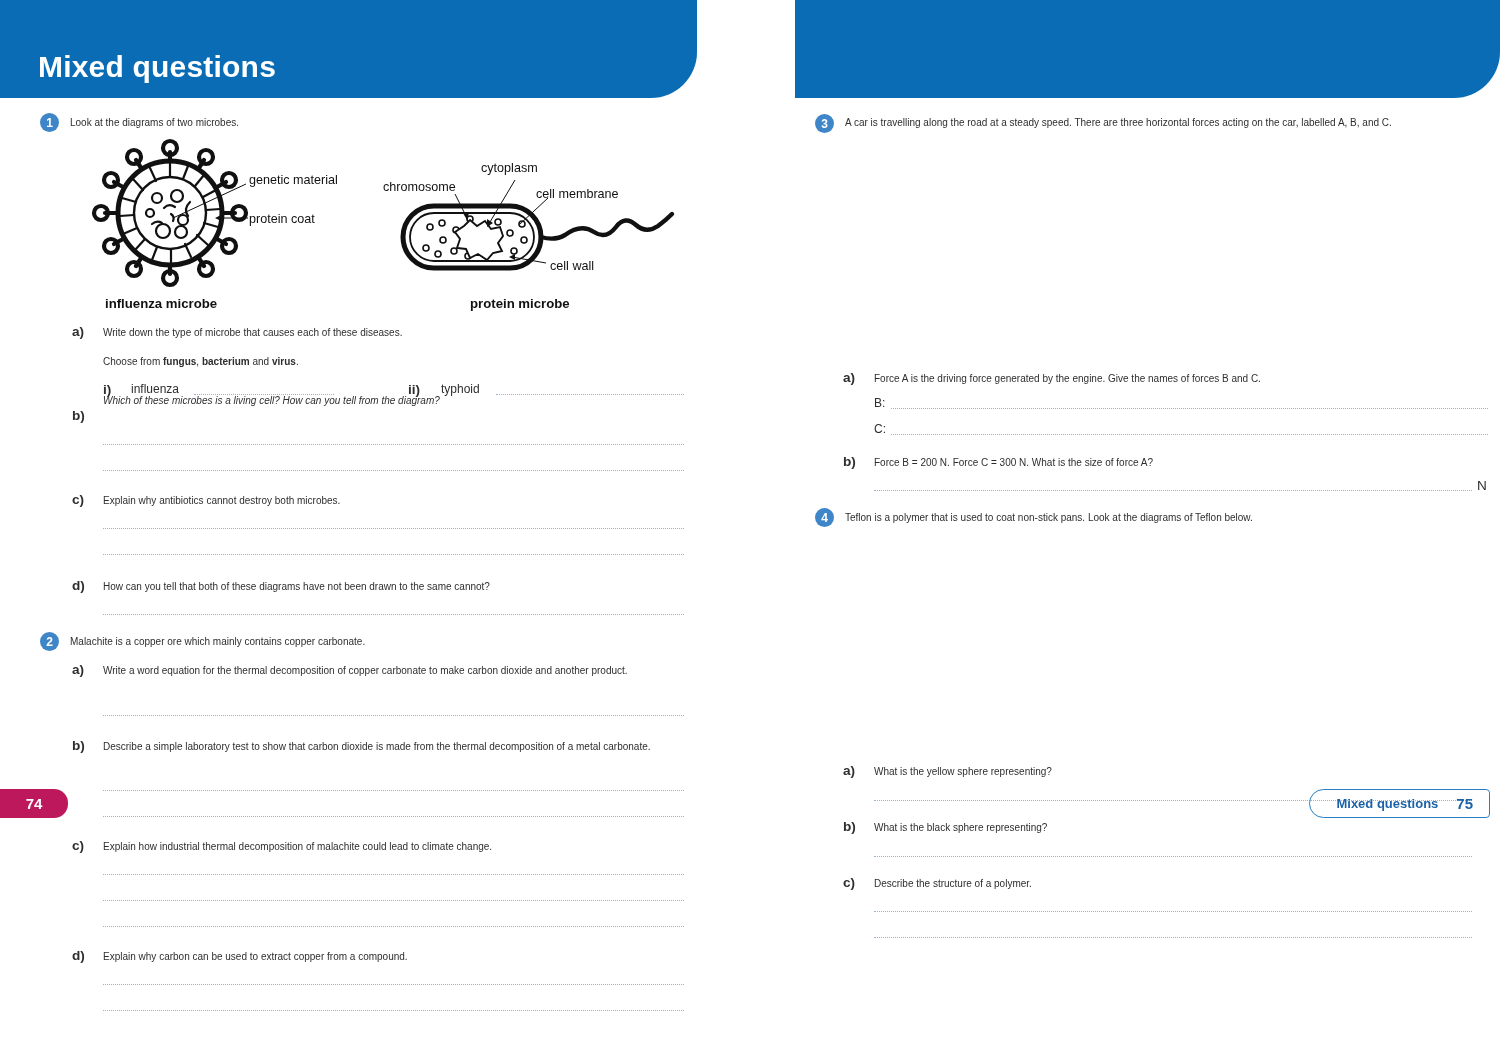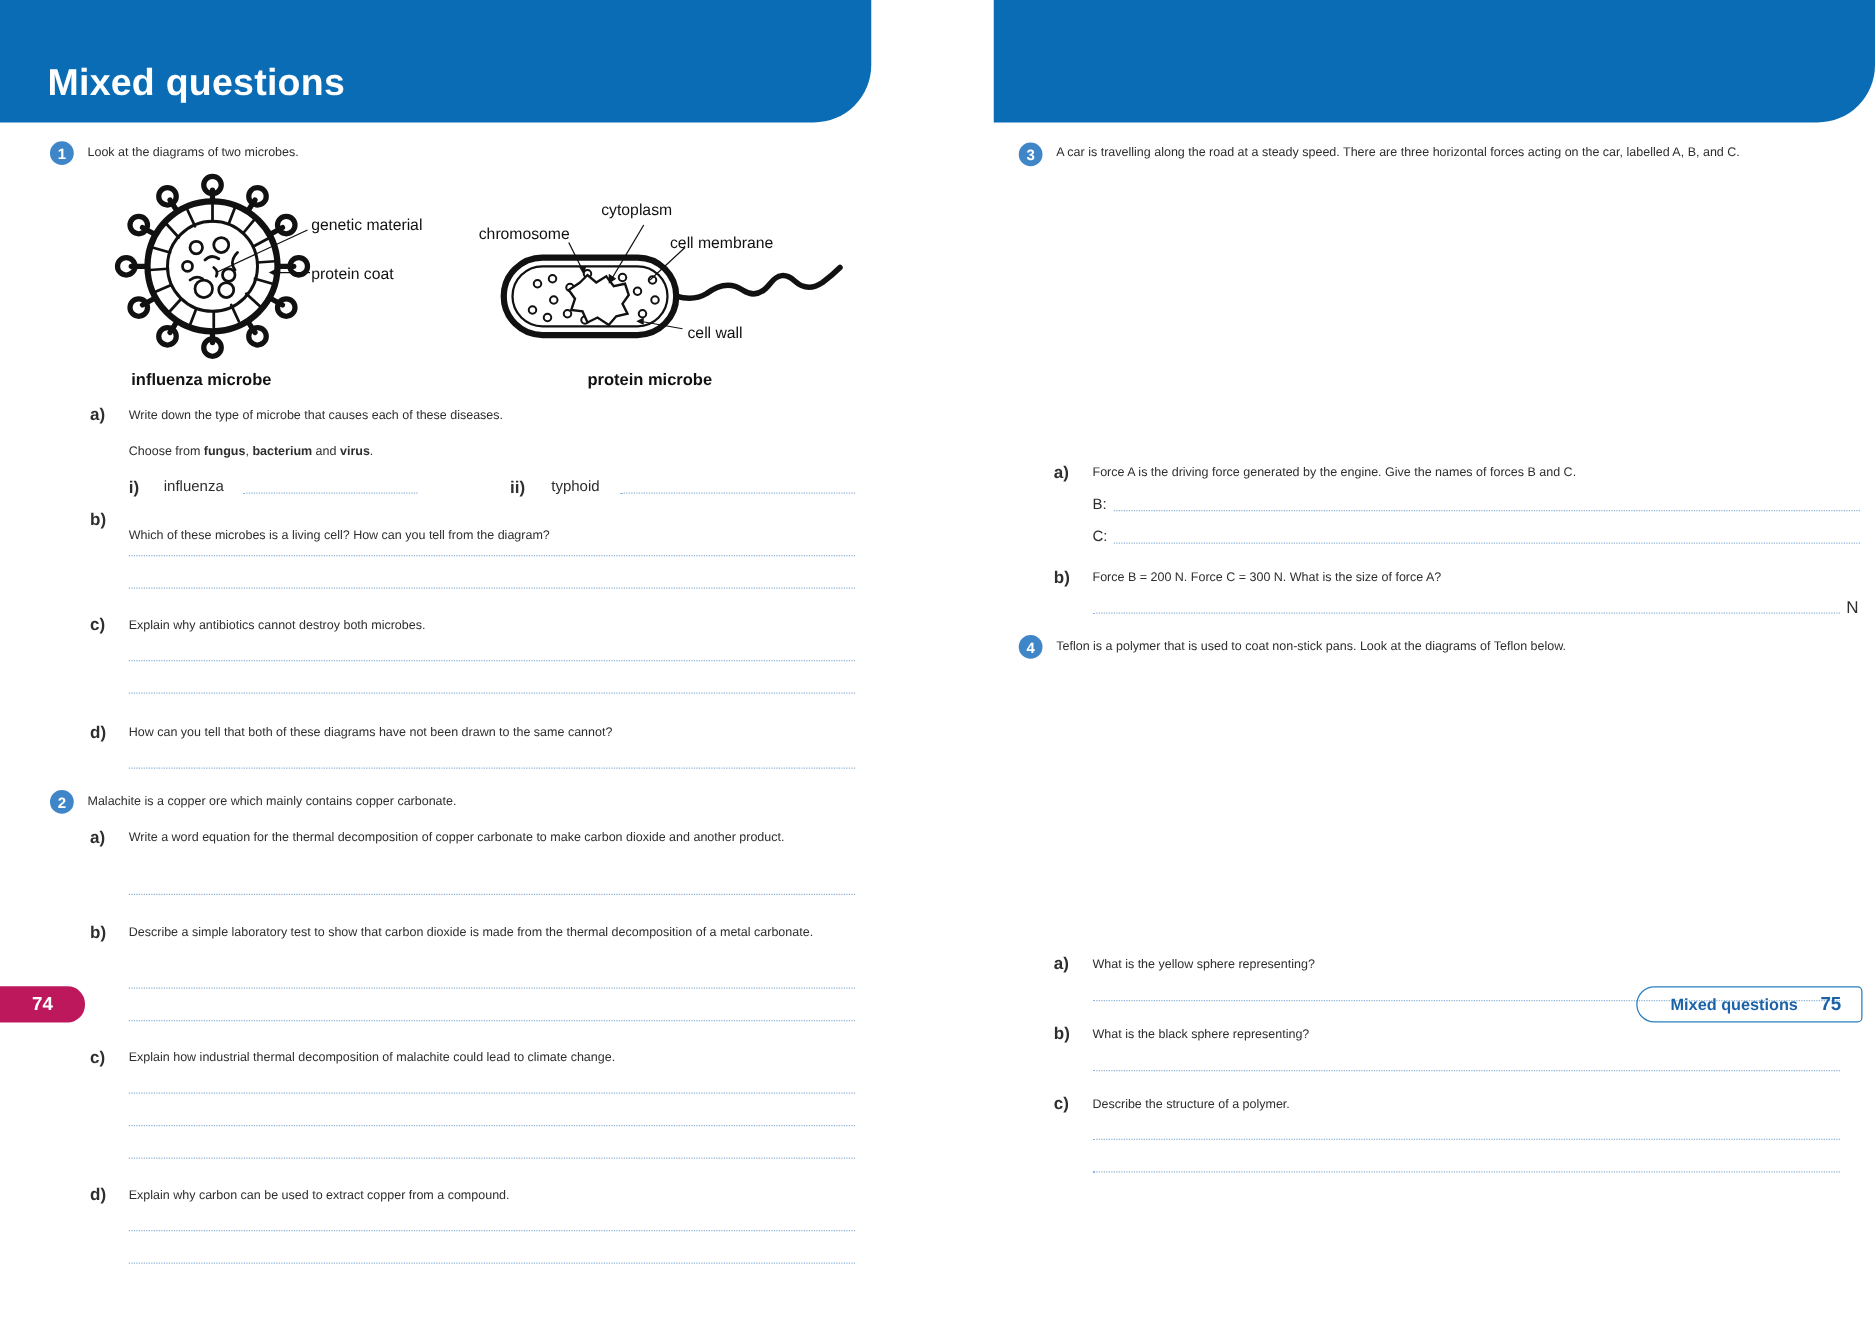--- a/index.html
+++ b/index.html
@@ -217,21 +217,21 @@
       <span>Choose from </span><span class="bold">fungus</span><span>, </span><span class="bold">bacterium</span><span> and </span><span class="bold">virus</span><span>.</span>
     </div>
     <div class="roman" style="left:103px; top:382px;">i)</div>
     <div class="inline-label" style="left:131px; top:382px;">influenza</div>
     <div class="rule" style="left:194px; top:394px; width:140px;"></div>
     <div class="roman" style="left:408px; top:382px;">ii)</div>
     <div class="inline-label" style="left:441px; top:382px;">typhoid</div>
     <div class="rule" style="left:496px; top:394px; width:188px;"></div>
 
     <div class="part-letter" style="left:72px; top:408px;">b)</div>
-    <div class="qtext" style="left:103px; top:420px; width:590px;">Which of these microbes is a living cell? How can you tell from the diagram?</div>
+    <div class="qtext" style="left:103px; top:392px; width:590px;font-style:italic;">Which of these microbes is a living cell? How can you tell from the diagram?</div>
     <div class="rule" style="left:103px; top:444px; width:581px;"></div>
     <div class="rule" style="left:103px; top:470px; width:581px;"></div>
 
     <div class="part-letter" style="left:72px; top:492px;">c)</div>
     <div class="qtext" style="left:103px; top:492px; width:590px;">Explain why antibiotics cannot destroy both microbes.</div>
     <div class="rule" style="left:103px; top:528px; width:581px;"></div>
     <div class="rule" style="left:103px; top:554px; width:581px;"></div>
 
     <div class="part-letter" style="left:72px; top:578px;">d)</div>
     <div class="qtext" style="left:103px; top:578px; width:590px;">How can you tell that both of these diagrams have not been drawn to the same cannot?</div>

